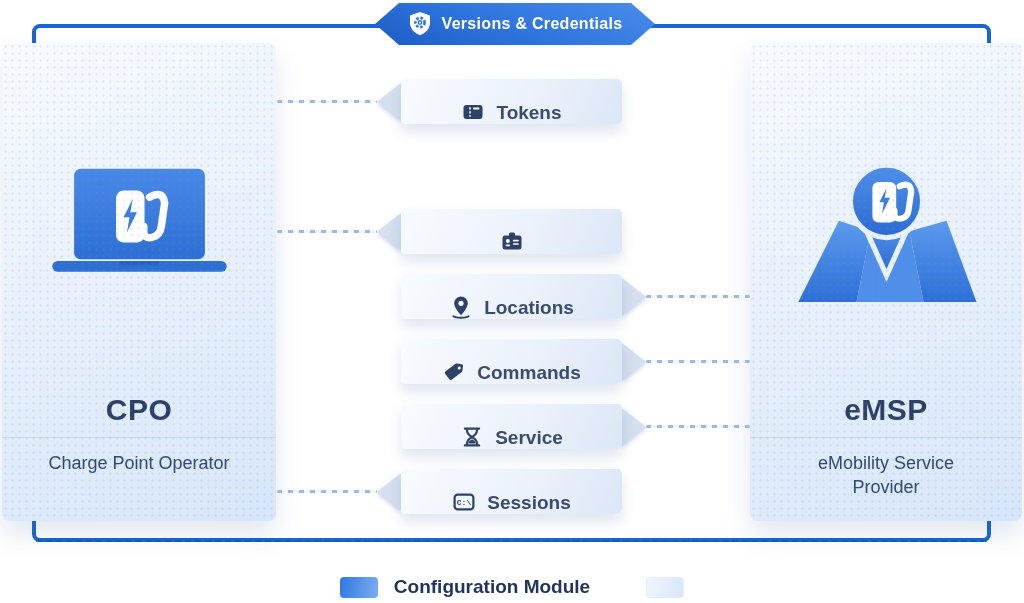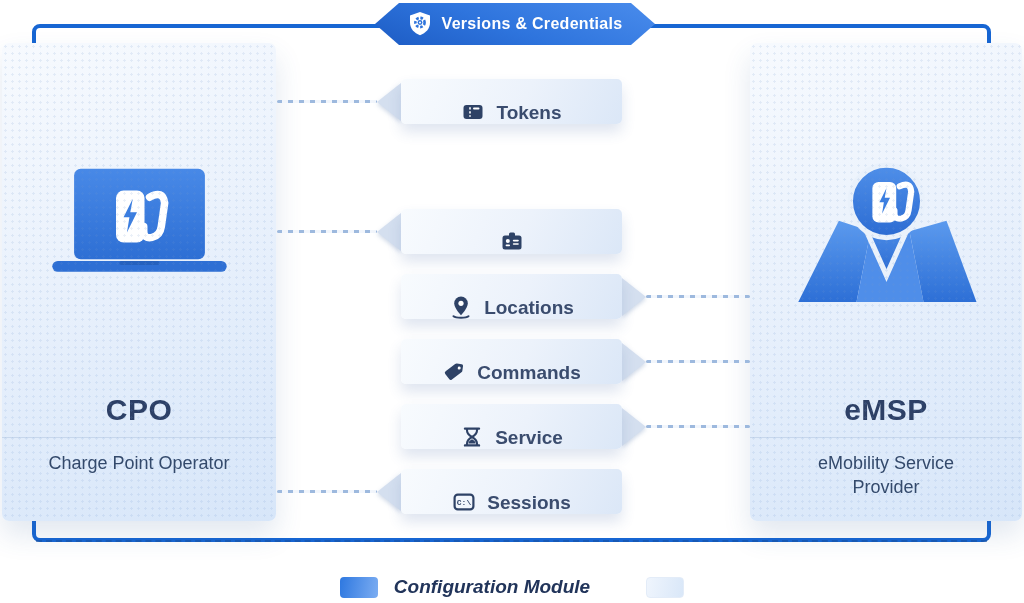--- a/index.html
+++ b/index.html
@@ -54,21 +54,21 @@
   .arrow-right { right:-24px; border-left:24px solid #d4dfef; }
   .connector { position:absolute; top:21px; height:3px; border-radius:2px; z-index:0;
            background-image:repeating-linear-gradient(90deg,#9db9de 0 5px, #f2f6fc 5px 11px); }
   .conn-left  { left:-124px; width:100px; }
   .conn-right { left:245px;  width:104px; }
 
   
   .legend { position:absolute; left:0; right:0; top:576px; display:flex; justify-content:center;
            gap:56px; align-items:center; z-index:5;
            color:#21345a; font-size:19px; font-weight:bold; }
-  .legend-item { display:flex; align-items:center; gap:16px;font-style:italic; }
+  .legend-item { display:flex; align-items:center; gap:16px; }
   .swatch { width:38px; height:21px; border-radius:4px; flex:none; }
   .swatch-config { background:linear-gradient(100deg,#2e78e0 0%, #7cadf2 100%); }
   .swatch-func   { background:linear-gradient(100deg,#eff5fd 0%, #d9e7f8 100%); border:1px solid #e3ecf8; }
 
   .mod-icon { display:block; }
 </style>
 </head>
 <body>
 
 <div class="canvas">

